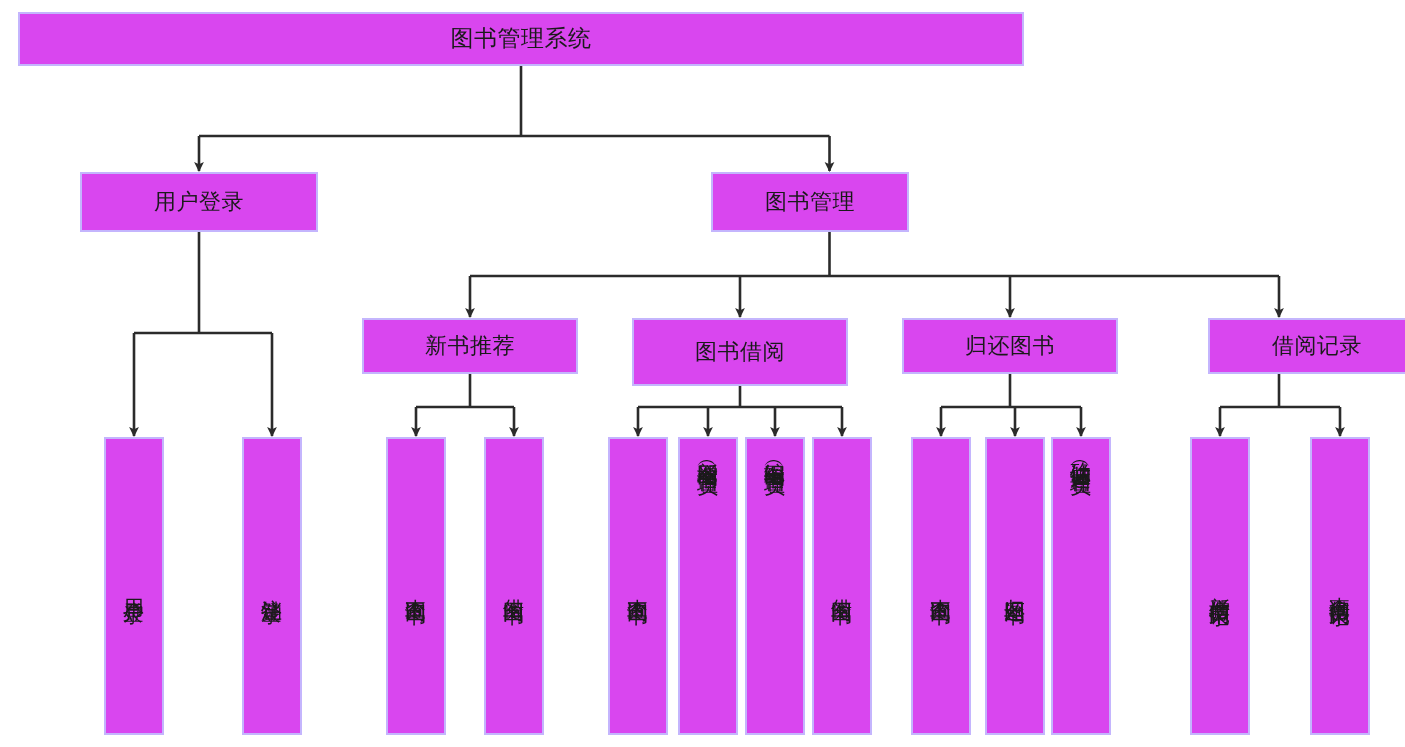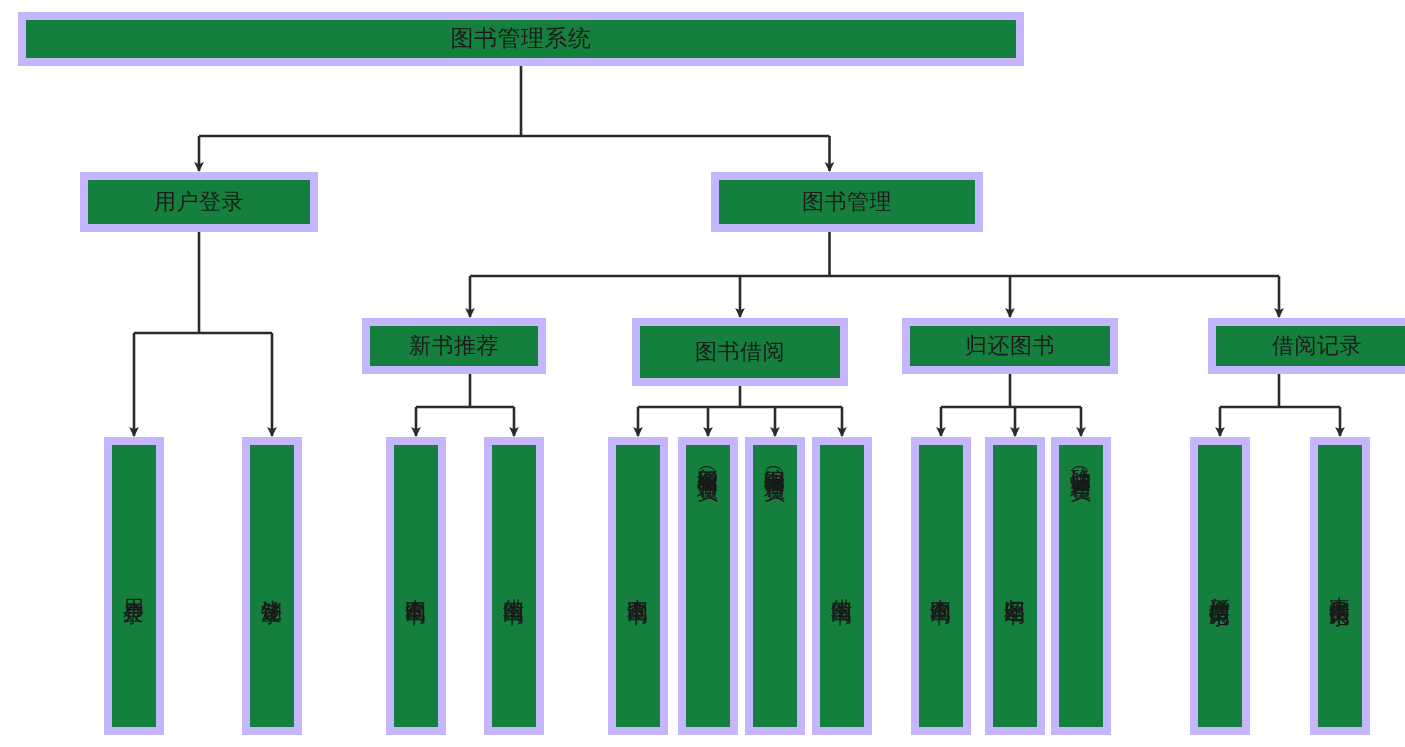--- a/index.html
+++ b/index.html
@@ -24,22 +24,22 @@
     position: absolute;
     left: 0;
     top: 0;
     width: 1405px;
     height: 747px;
     pointer-events: none;
   }
   .node {
     position: absolute;
     box-sizing: border-box;
-    background: #15803d;
-    border: 8px solid #c4b5fd;
+    background: #d946ef;
+    border: 2px solid #c4b5fd;
     display: flex;
     align-items: center;
     justify-content: center;
     overflow: hidden;
   }
   .node .label {
     color: #1a1a1a;
     line-height: 1.18;
     text-align: center;
     white-space: nowrap;
@@ -123,24 +123,24 @@
       </g>
   </svg>
 
   <div id="node-layer">
       <div class="node horizontal root" style="left: 18px; top: 12px; width: 1006px; height: 54px;">
         <span class="label">图书管理系统</span>
       </div>
       <div class="node horizontal" style="left: 80px; top: 172px; width: 238px; height: 60px;">
         <span class="label">用户登录</span>
       </div>
-      <div class="node horizontal" style="left: 711px; top: 172px; width: 272px; height: 60px;">
+      <div class="node horizontal" style="left: 711px; top: 172px; width: 198px; height: 60px;">
         <span class="label">图书管理</span>
       </div>
-      <div class="node horizontal" style="left: 362px; top: 318px; width: 184px; height: 56px;">
+      <div class="node horizontal" style="left: 362px; top: 318px; width: 216px; height: 56px;">
         <span class="label">新书推荐</span>
       </div>
       <div class="node horizontal" style="left: 632px; top: 318px; width: 216px; height: 68px;">
         <span class="label">图书借阅</span>
       </div>
       <div class="node horizontal" style="left: 902px; top: 318px; width: 216px; height: 56px;">
         <span class="label">归还图书</span>
       </div>
       <div class="node horizontal" style="left: 1170px; top: 318px; width: 218px; height: 56px; margin-left: 38px;">
         <span class="label">借阅记录</span>

